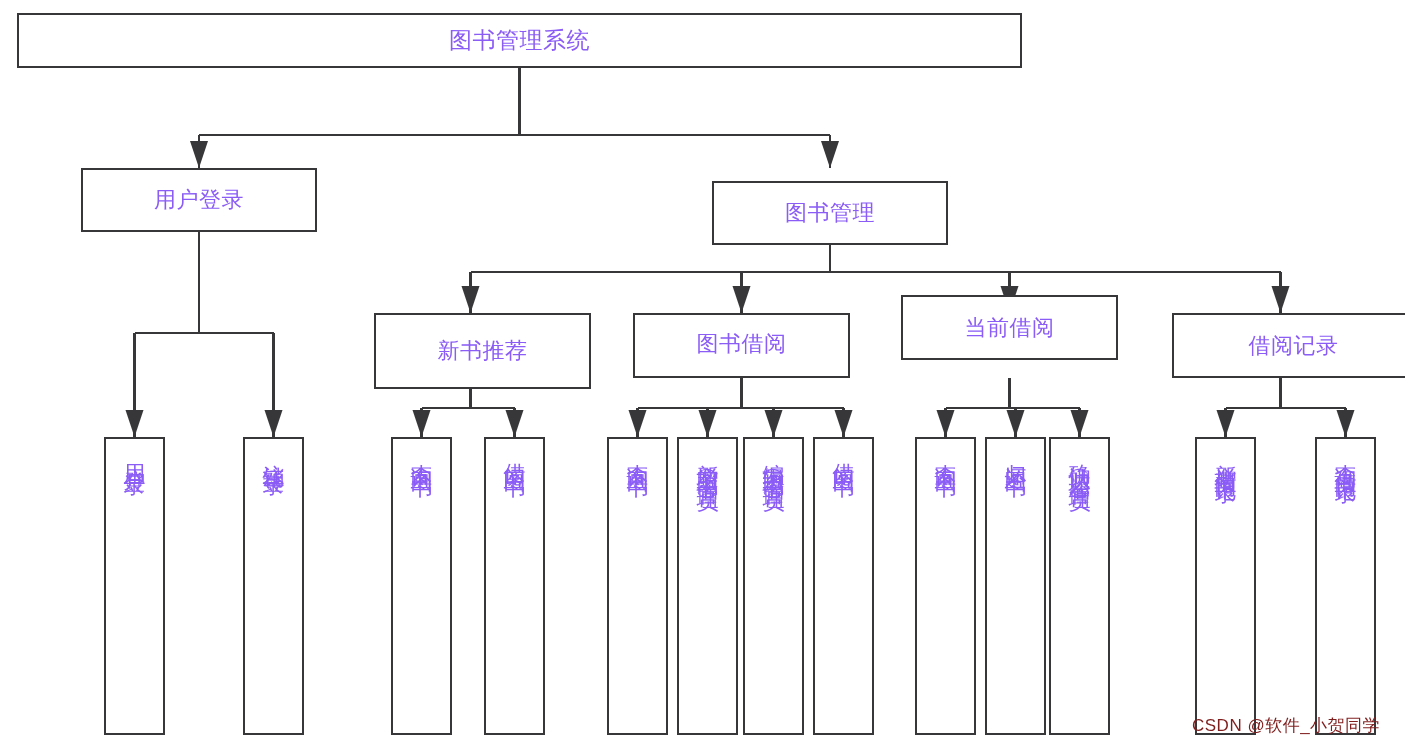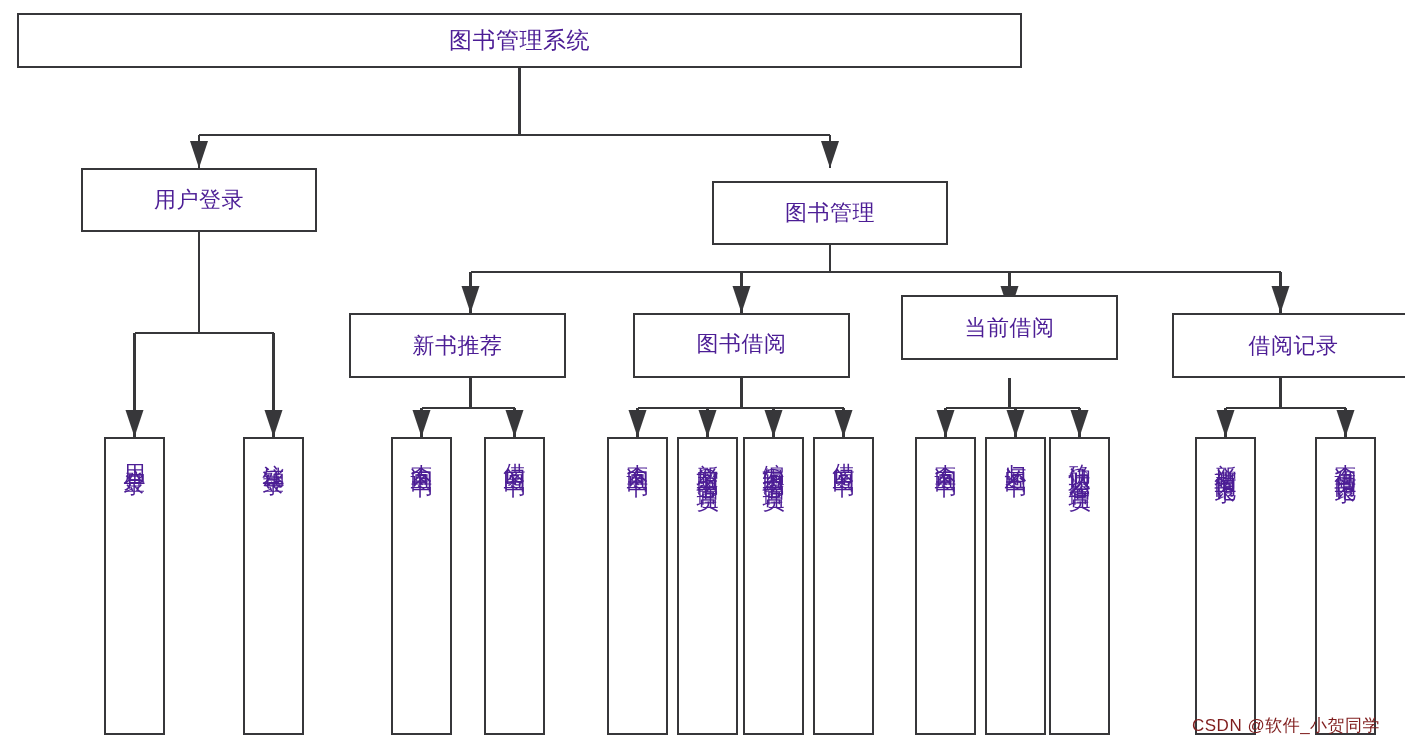--- a/index.html
+++ b/index.html
@@ -27,21 +27,21 @@
     pointer-events: none;
   }
   .node {
     position: absolute;
     box-sizing: border-box;
     background: #ffffff;
     border: 2.5px solid #37373a;
     display: flex;
     align-items: center;
     justify-content: center;
-    color: #4c1d95;
+    color: #8b5cf6;
     z-index: 2;
   }
   .node-label {
     display: block;
     text-align: center;
     line-height: 1.18;
     letter-spacing: 0.5px;
     white-space: nowrap;
   }
   .node-root .node-label {
@@ -136,21 +136,21 @@
   <div id="watermark" style="left: 1192px; top: 714px;">CSDN @软件_小贺同学</div>
 <div class="node node-root" style="left: 17px; top: 13px; width: 1005px; height: 55px;">
       <span class="node-label">图书管理系统</span>
     </div>
     <div class="node node-branch" style="left: 81px; top: 168px; width: 236px; height: 64px;">
       <span class="node-label">用户登录</span>
     </div>
     <div class="node node-branch" style="left: 712px; top: 168px; width: 236px; height: 64px; margin-top: 13px;">
       <span class="node-label">图书管理</span>
     </div>
-    <div class="node node-branch" style="left: 349px; top: 313px; width: 217px; height: 65px;">
+    <div class="node node-branch" style="left: 374px; top: 313px; width: 217px; height: 76px;">
       <span class="node-label">新书推荐</span>
     </div>
     <div class="node node-branch" style="left: 633px; top: 313px; width: 217px; height: 65px; font-family: Liberation Mono, monospace;">
       <span class="node-label">图书借阅</span>
     </div>
     <div class="node node-branch" style="left: 901px; top: 295px; width: 217px; height: 65px; justify-content: center;">
       <span class="node-label">当前借阅</span>
     </div>
     <div class="node node-branch" style="left: 1172px; top: 313px; width: 243px; height: 65px;">
       <span class="node-label">借阅记录</span>

